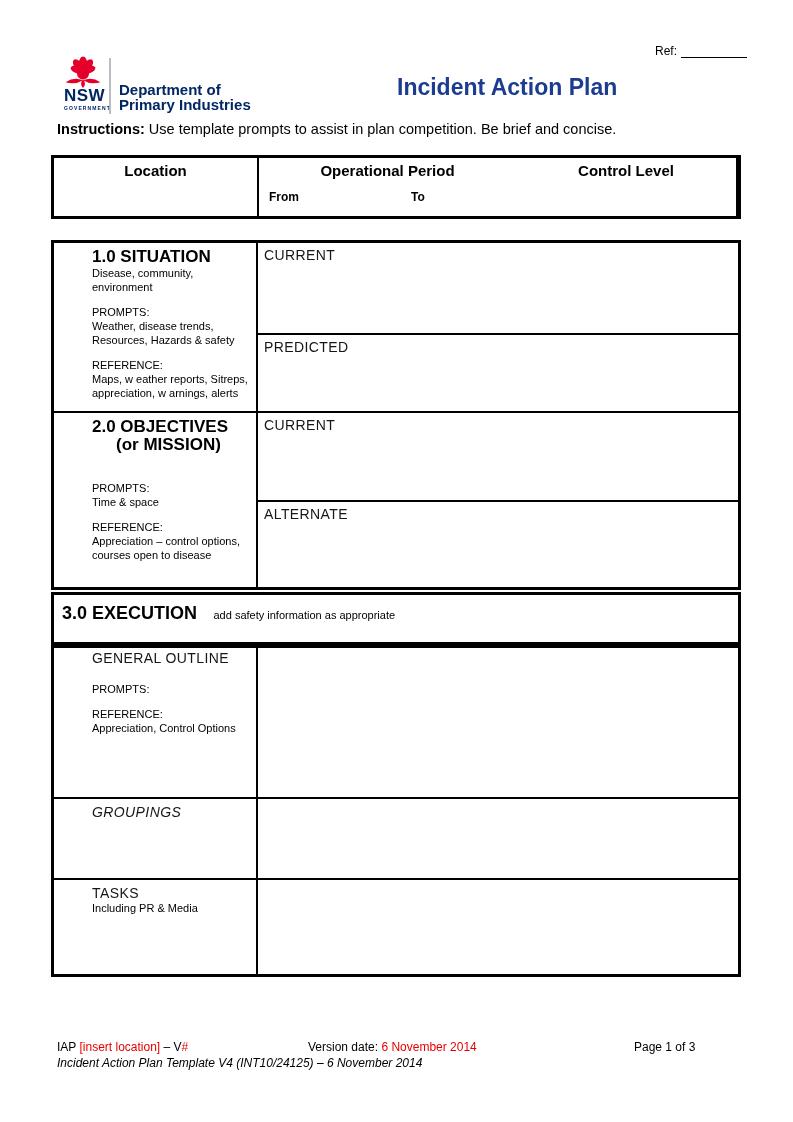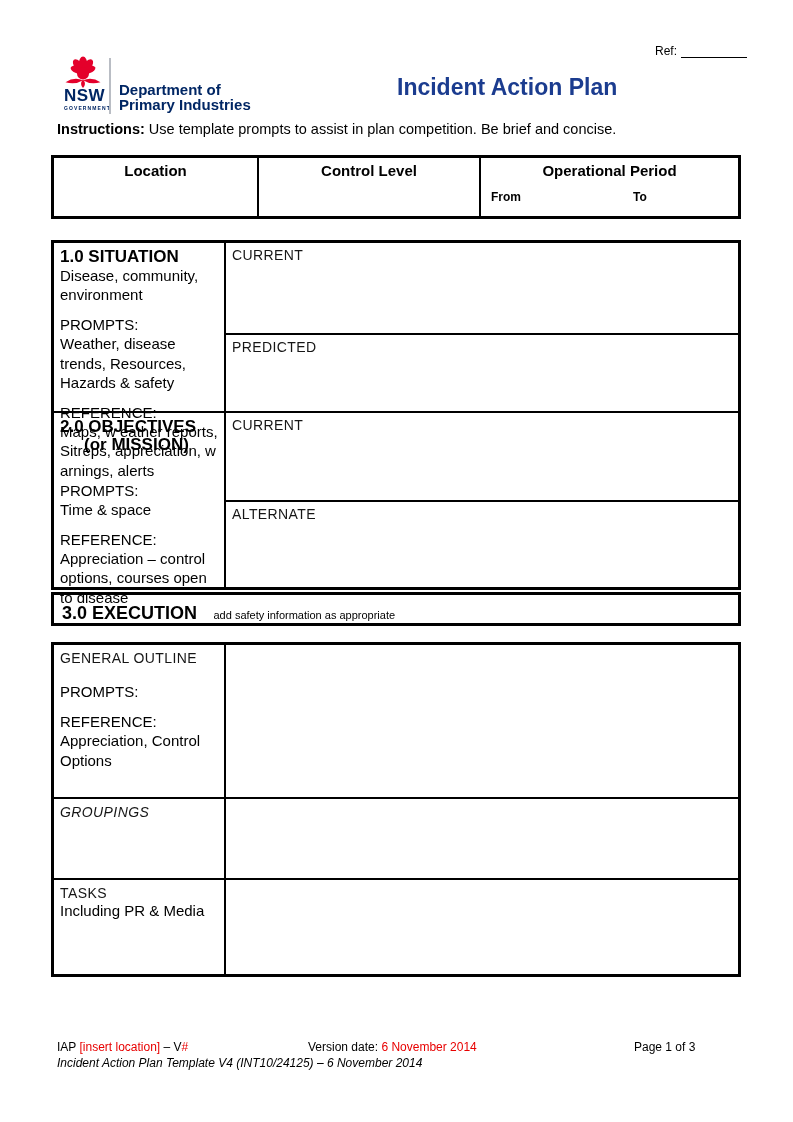--- a/index.html
+++ b/index.html
@@ -38,21 +38,21 @@
   .info-col-3 { flex: 1; position: relative; }
   .info-head { font-size: 15px; font-weight: bold; text-align: center; padding-top: 2px; }
   .fromto-label { position: absolute; font-size: 12px; font-weight: bold; top: 32px; }
   .from-label { left: 10px; }
   .to-label { left: 152px; }
 
   
   .btable { position: absolute; left: 51px; width: 690px; border: 3px solid #000; }
   .btable-1 { top: 240px; height: 350px; }
   .btable-2 { top: 642px; height: 335px; }
-  .brow { display: flex; }
+  .brow { display: flex; padding-left: 32px; }
   .brow + .brow { border-top: 2px solid #000; }
   .left-cell { width: 172px; border-right: 2px solid #000; padding: 5px 6px; }
   .right-col { flex: 1; display: flex; flex-direction: column; }
   .sub-cell { padding: 3px 6px; }
   .sub-cell + .sub-cell { border-top: 2px solid #000; }
   .right-blank { flex: 1; padding: 3px 6px; }
 
   .row-situation { height: 168px; }
   .row-objectives { height: 176px; }
   .sub-sit-current { height: 90px; }
@@ -60,26 +60,26 @@
   .sub-obj-current { height: 87px; }
   .sub-obj-alternate { flex: 1; }
 
   .row-outline { height: 152px; gap: 48px; }
   .row-groupings { height: 81px; font-style: italic; }
   .row-tasks { flex: 1; }
 
   .section-title { font-size: 17px; font-weight: bold; line-height: 1.05; }
   .section-title-indent { padding-left: 24px; }
   .cell-label { font-size: 14px; letter-spacing: 0.4px; color: #161616; }
-  .small { font-size: 15px; line-height: 1.28; }
+  .small { font-size: 11px; line-height: 1.28; }
   .spacer-s { height: 11px; }
   .spacer-xs { height: 5px; }
 
   
-  .exec-banner { position: absolute; left: 51px; top: 592px; width: 690px; height: 34px; border: 3px solid #000; padding: 8px 8px; }
+  .exec-banner { position: absolute; left: 51px; top: 592px; width: 690px; height: 56px; border: 3px solid #000; padding: 8px 8px; }
   .exec-title { font-size: 18px; font-weight: bold; display: inline; }
   .exec-note { font-size: 11px; display: inline; margin-left: 12px; }
 
   
   .footer-line1 { position: absolute; top: 1040px; left: 0; width: 793px; font-size: 12px; }
   .f-iap { position: absolute; left: 57px; top: 0; white-space: nowrap; }
   .f-version { position: absolute; left: 308px; top: 0; white-space: nowrap; }
   .f-page { position: absolute; left: 634px; top: 0; white-space: nowrap; }
   .red { color: #e80000; }
   .footer-line2 { position: absolute; top: 1056px; left: 57px; font-size: 12px; font-style: italic; }
@@ -119,27 +119,27 @@
   <div class="doc-title">Incident Action Plan</div>
 
   <div class="instructions">
     <b>Instructions:</b><span> Use template prompts to assist in plan competition. Be brief and concise.</span>
   </div>
 
   <div class="info-table">
     <div class="info-col info-col-1">
       <div class="info-head">Location</div>
     </div>
-    <div class="info-col info-col-2">
-      <div class="info-head">Control Level</div>
-    </div>
     <div class="info-col info-col-3">
       <div class="info-head">Operational Period</div>
       <span class="fromto-label from-label">From</span>
       <span class="fromto-label to-label">To</span>
+    </div>
+    <div class="info-col info-col-2">
+      <div class="info-head">Control Level</div>
     </div>
   </div>
 
   <div class="btable btable-1">
 
     <div class="brow row-situation">
       <div class="left-cell">
         <div class="section-title">1.0 SITUATION</div>
         <div class="small">Disease, community, environment</div>
         <div class="spacer-s"></div>

